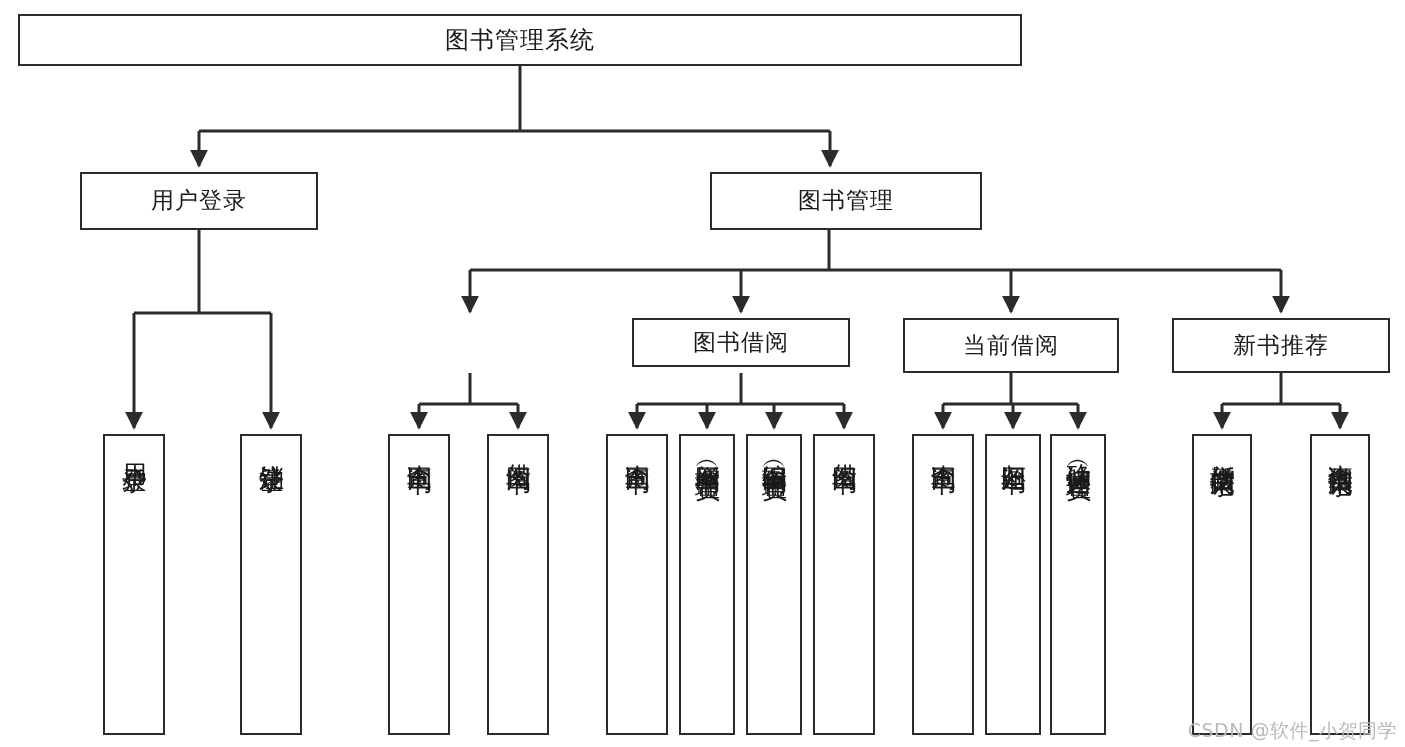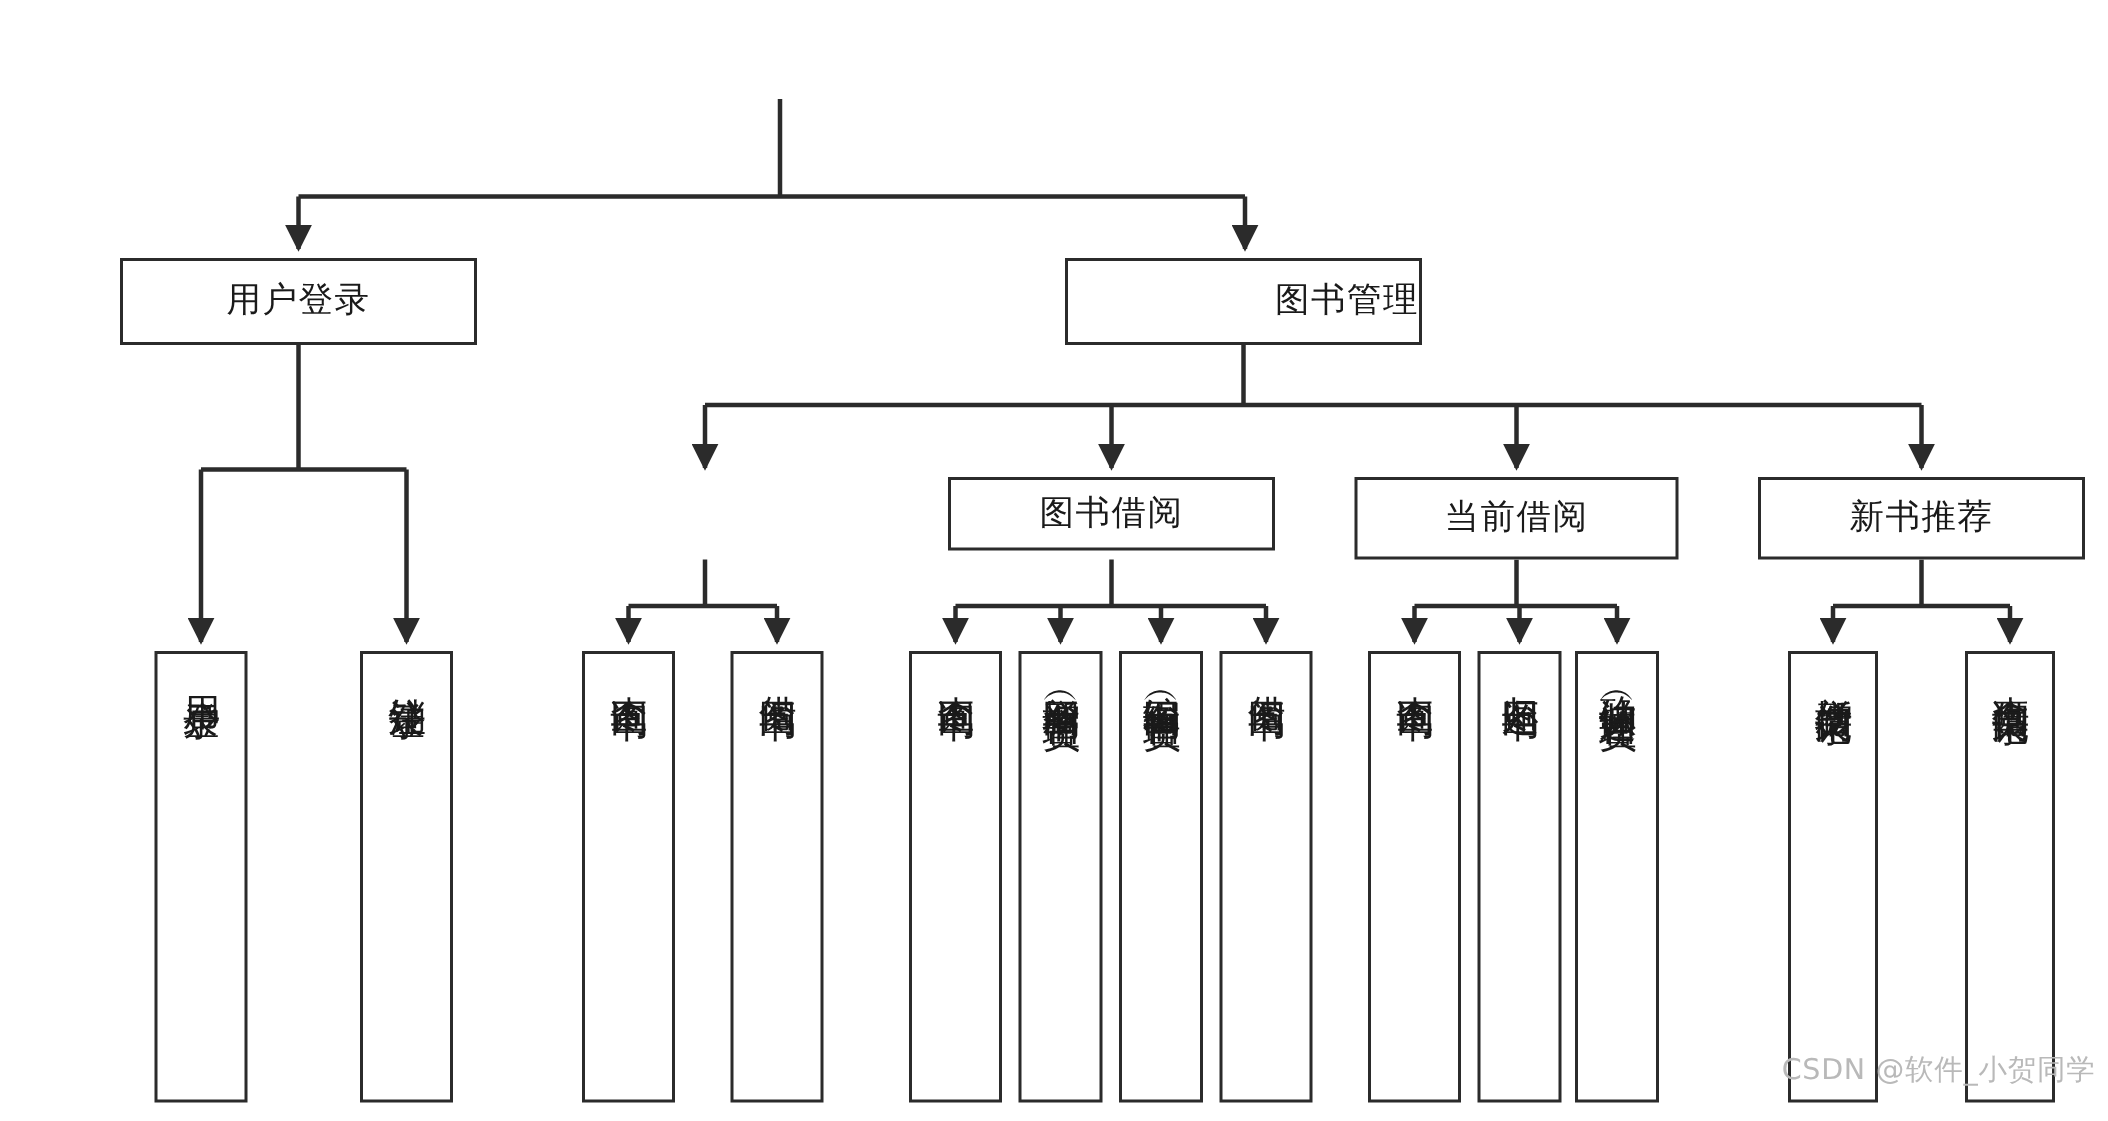--- a/index.html
+++ b/index.html
@@ -55,21 +55,21 @@
     text-orientation: upright;
     font-size: 25px;
     line-height: 1.12;
     letter-spacing: 2px;
     white-space: nowrap;
     color: #1a1a1a;
   }
   .watermark {
     position: absolute;
     right: 8px;
-    bottom: 21px;
+    bottom: 3px;
     font-size: 19px;
     color: #b9b9b9;
     letter-spacing: 0.5px;
     white-space: nowrap;
     user-select: none;
   }
 </style>
 </head>
 <body>
 
@@ -119,26 +119,29 @@
       <path d="M 1013 404 L 1013 428" marker-end="url(#arrow)"></path>
       <path d="M 1078 404 L 1078 428" marker-end="url(#arrow)"></path>
 
       <path d="M 1281 373 L 1281 404"></path>
       <path d="M 1222 404 L 1340 404"></path>
       <path d="M 1222 404 L 1222 428" marker-end="url(#arrow)"></path>
       <path d="M 1340 404 L 1340 428" marker-end="url(#arrow)"></path>
     </g>
   </svg>
 
+  <div class="node h-node root-node" style="left:18px; top:14px; width:1004px; height:52px;">
+    <span>图书管理系统</span>
+  </div>
 
   <div class="node h-node" style="left:80px; top:172px; width:238px; height:58px;">
     <span>用户登录</span>
   </div>
 
-  <div class="node h-node" style="left:710px; top:172px; width:238px; height:58px;justify-content:flex-end;">
+  <div class="node h-node" style="left:710px; top:172px; width:272px; height:58px;">
     <span>图书管理</span>
   </div>
 
 
   <div class="node h-node" style="left:632px; top:318px; width:218px; height:49px;">
     <span>图书借阅</span>
   </div>
 
   <div class="node h-node" style="left:903px; top:318px; width:216px; height:55px;justify-content:center;">
     <span>当前借阅</span>

